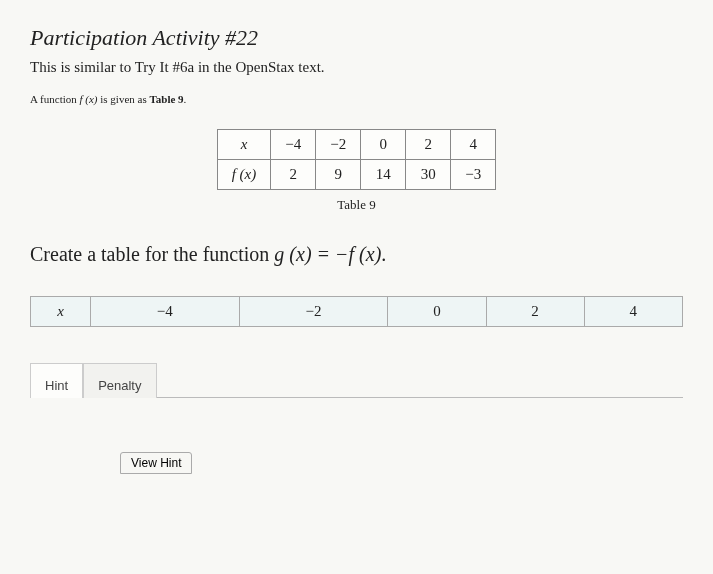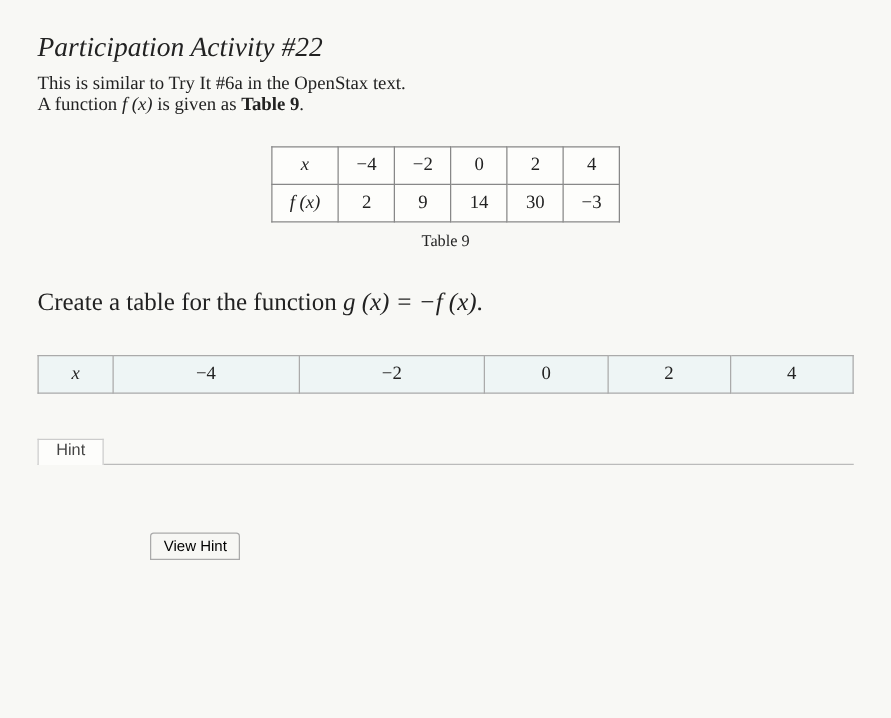--- a/index.html
+++ b/index.html
@@ -13,24 +13,24 @@
       overflow: hidden;
     }
     .header-title {
       font-style: italic;
       font-size: 22px;
       margin-bottom: 8px;
       font-weight: 500;
     }
     .subtitle {
       font-size: 15px;
-      margin-bottom: 0;
+      margin-bottom: 17px;
     }
     .subtitle2 {
-      font-size: 15px;
+      font-size: 11px;
       margin-bottom: 24px;
     }
     .bold { font-weight: bold; }
     .italic-f { font-style: italic; font-family: 'Times New Roman', serif; }
     .center-area {
       display: flex;
       flex-direction: column;
       align-items: center;
       margin: 20px 0 10px 0;
     }
@@ -90,21 +90,21 @@
     .bottom-tabs {
       display: flex;
       gap: 0;
       border-bottom: 1px solid #bbb;
       font-family: Arial, Helvetica, sans-serif;
       font-size: 13px;
       color: #444;
       margin-bottom: 0;
     }
     .bottom-tabs .tab {
-      padding: 0 14px 5px 14px;
+      padding: 14px 14px 5px 14px;
       border: 1px solid #ccc;
       border-bottom: none;
       background: #f2f2ef;
       cursor: pointer;
       position: relative;
       top: 1px;
     }
     .bottom-tabs .tab.active {
       background: #fdfdfb;
       font-weight: 500;
@@ -168,16 +168,17 @@
     <td>−2</td>
     <td>0</td>
     <td>2</td>
     <td>4</td>
   </tr>
 </tbody>
   </table>
 
 <div class="bottom-tabs">
   <div class="tab active">Hint</div>
+  <div class="tab">Penalty</div>
 </div>
 <div class="view-hint-area">
   <button class="view-hint-btn">View Hint</button>
 </div>
 
 </body></html>

